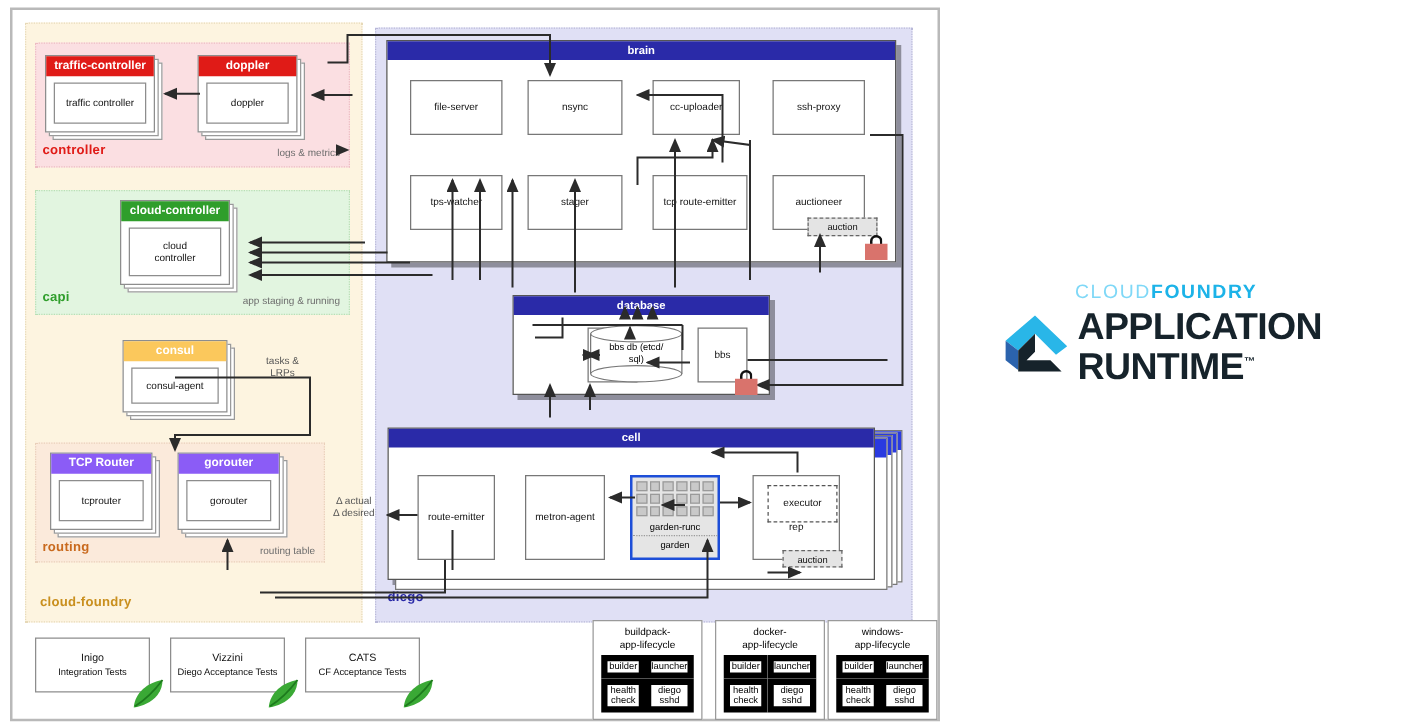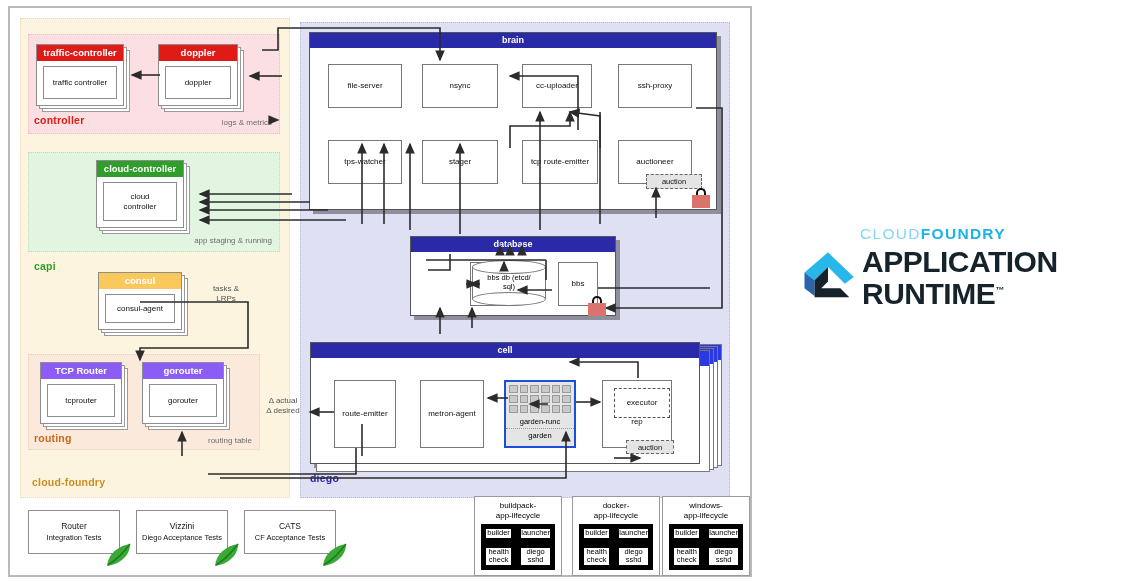--- a/index.html
+++ b/index.html
@@ -234,21 +234,21 @@
     <div class="card" style="left:148px; top:36px; width:80px; height:62px;">
       <div class="stack"></div>
       <div class="stack s2"></div>
       <div class="front">
         <div class="bar red">doppler</div>
       </div>
       <div class="inner" style="z-index:4;">doppler</div>
     </div>
 
     <div class="region" id="region-capi"></div>
-    <div class="region-label" style="left:24px; top:224px; color:#2f9e2b;margin-top:28px;">capi</div>
+    <div class="region-label" style="left:24px; top:224px; color:#2f9e2b;">capi</div>
     <div class="region-note" style="left:150px; top:228px; width:112px;">app staging &amp; running</div>
 
     <div class="card" style="left:86px; top:152px; width:88px; height:68px;">
       <div class="stack"></div>
       <div class="stack s2"></div>
       <div class="front">
         <div class="bar green">cloud-controller</div>
       </div>
       <div class="inner" style="z-index:4;">cloud
 controller</div>
@@ -426,21 +426,21 @@
         <path d="M416,252 L536,252"></path>
         <path d="M536,252 L536,272"></path>
         <path d="M588,280 L700,280"></path>
         <path d="M590,104 L590,140"></path>
         <path d="M352,448 L352,416"></path>
         <path d="M346,440 L346,466 L198,466"></path>
       </g>
     </svg>
 
     <div class="plain test-box" style="left:18px; top:502px; width:92px; height:44px;">
-      <div class="t1">Router</div>
+      <div class="t1">Inigo</div>
       <div class="t2">Integration Tests</div>
     </div>
     <svg class="leaf" style="left:94px; top:532px;" width="30" height="30" viewBox="0 0 30 30">
       <path d="M26,4 C14,6 4,14 3,26 C10,25 17,22 22,16 C25,12 26,8 26,4 Z" fill="#3aa935"></path>
       <path d="M26,4 C20,12 12,20 4,25" stroke="#1d7a1d" stroke-width="1.4" fill="none"></path>
     </svg>
 
     <div class="plain test-box" style="left:126px; top:502px; width:92px; height:44px;">
       <div class="t1">Vizzini</div>
       <div class="t2">Diego Acceptance Tests</div>

